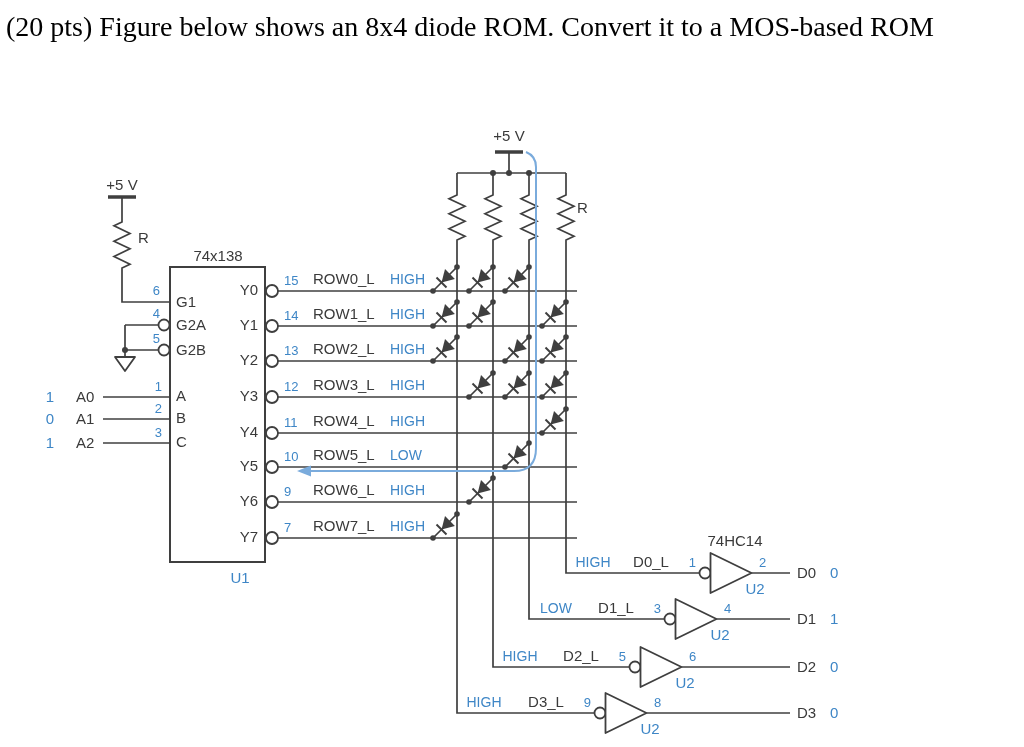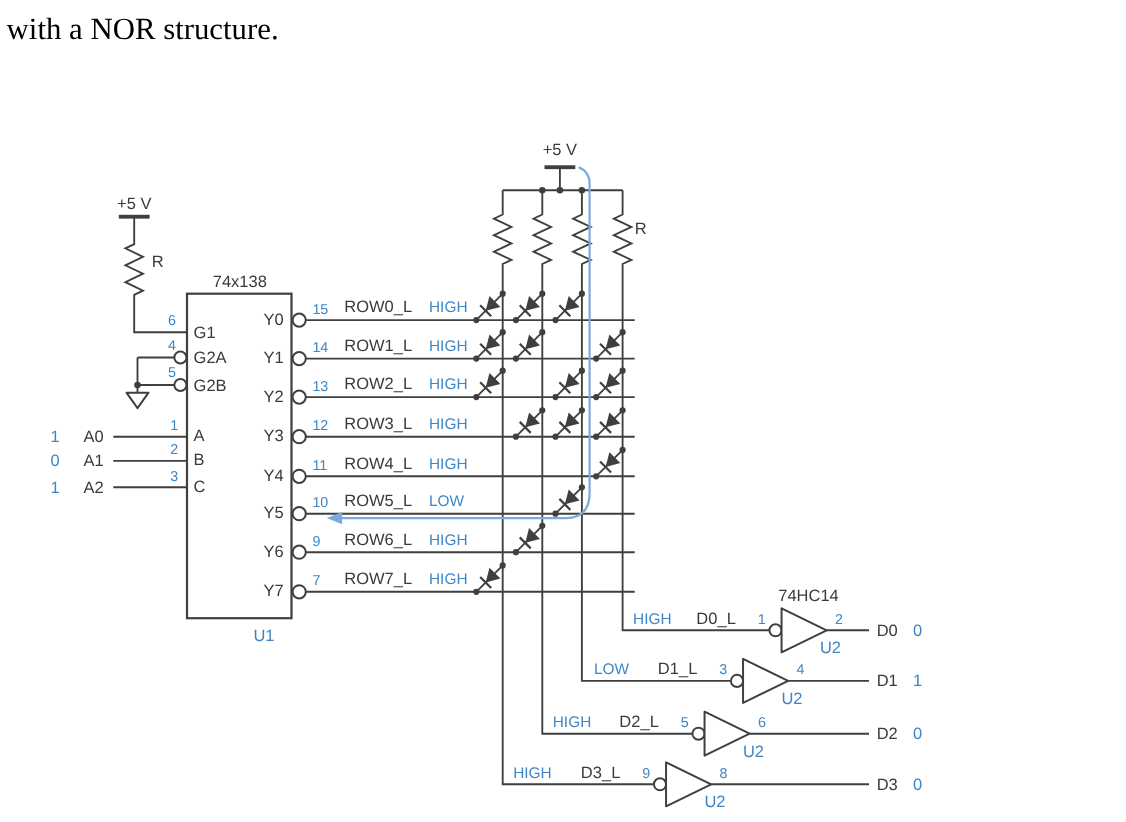--- a/index.html
+++ b/index.html
@@ -13,21 +13,21 @@
   .t15{font-size:15px}
   .t14{font-size:14px}
   .t13{font-size:13px}
 </style>
 </head>
 <body>
 
 <div class="page">
 
   <div class="title">
-    <div>with a NOR structure.</div>
+    <div>(20 pts) Figure below shows an 8x4 diode ROM. Convert it to a MOS-based ROM</div>
   </div>
 
   <svg id="schematic" width="1024" height="747" viewBox="0 0 1024 747">
 
     <g id="gen-under">
         <path d="M 108 197 L 136 197" fill="none" stroke="#3f3f3f" stroke-width="3.5"></path>
         <path d="M 122 197 L 122 222 L 114 225.8 L 130 233.5 L 114 241.2 L 130 248.8 L 114 256.5 L 130 264.2 L 122 268 L 122 302 L 170 302" fill="none" stroke="#3f3f3f" stroke-width="1.7"></path>
         <path d="M 125 325 L 125 357" fill="none" stroke="#3f3f3f" stroke-width="1.7"></path>
         <circle cx="125" cy="350" r="3" fill="#3f3f3f"></circle>
         <path d="M 115 357 L 135 357 L 125 371 Z" fill="#fff" stroke="#3f3f3f" stroke-width="1.8" stroke-linejoin="round"></path>

